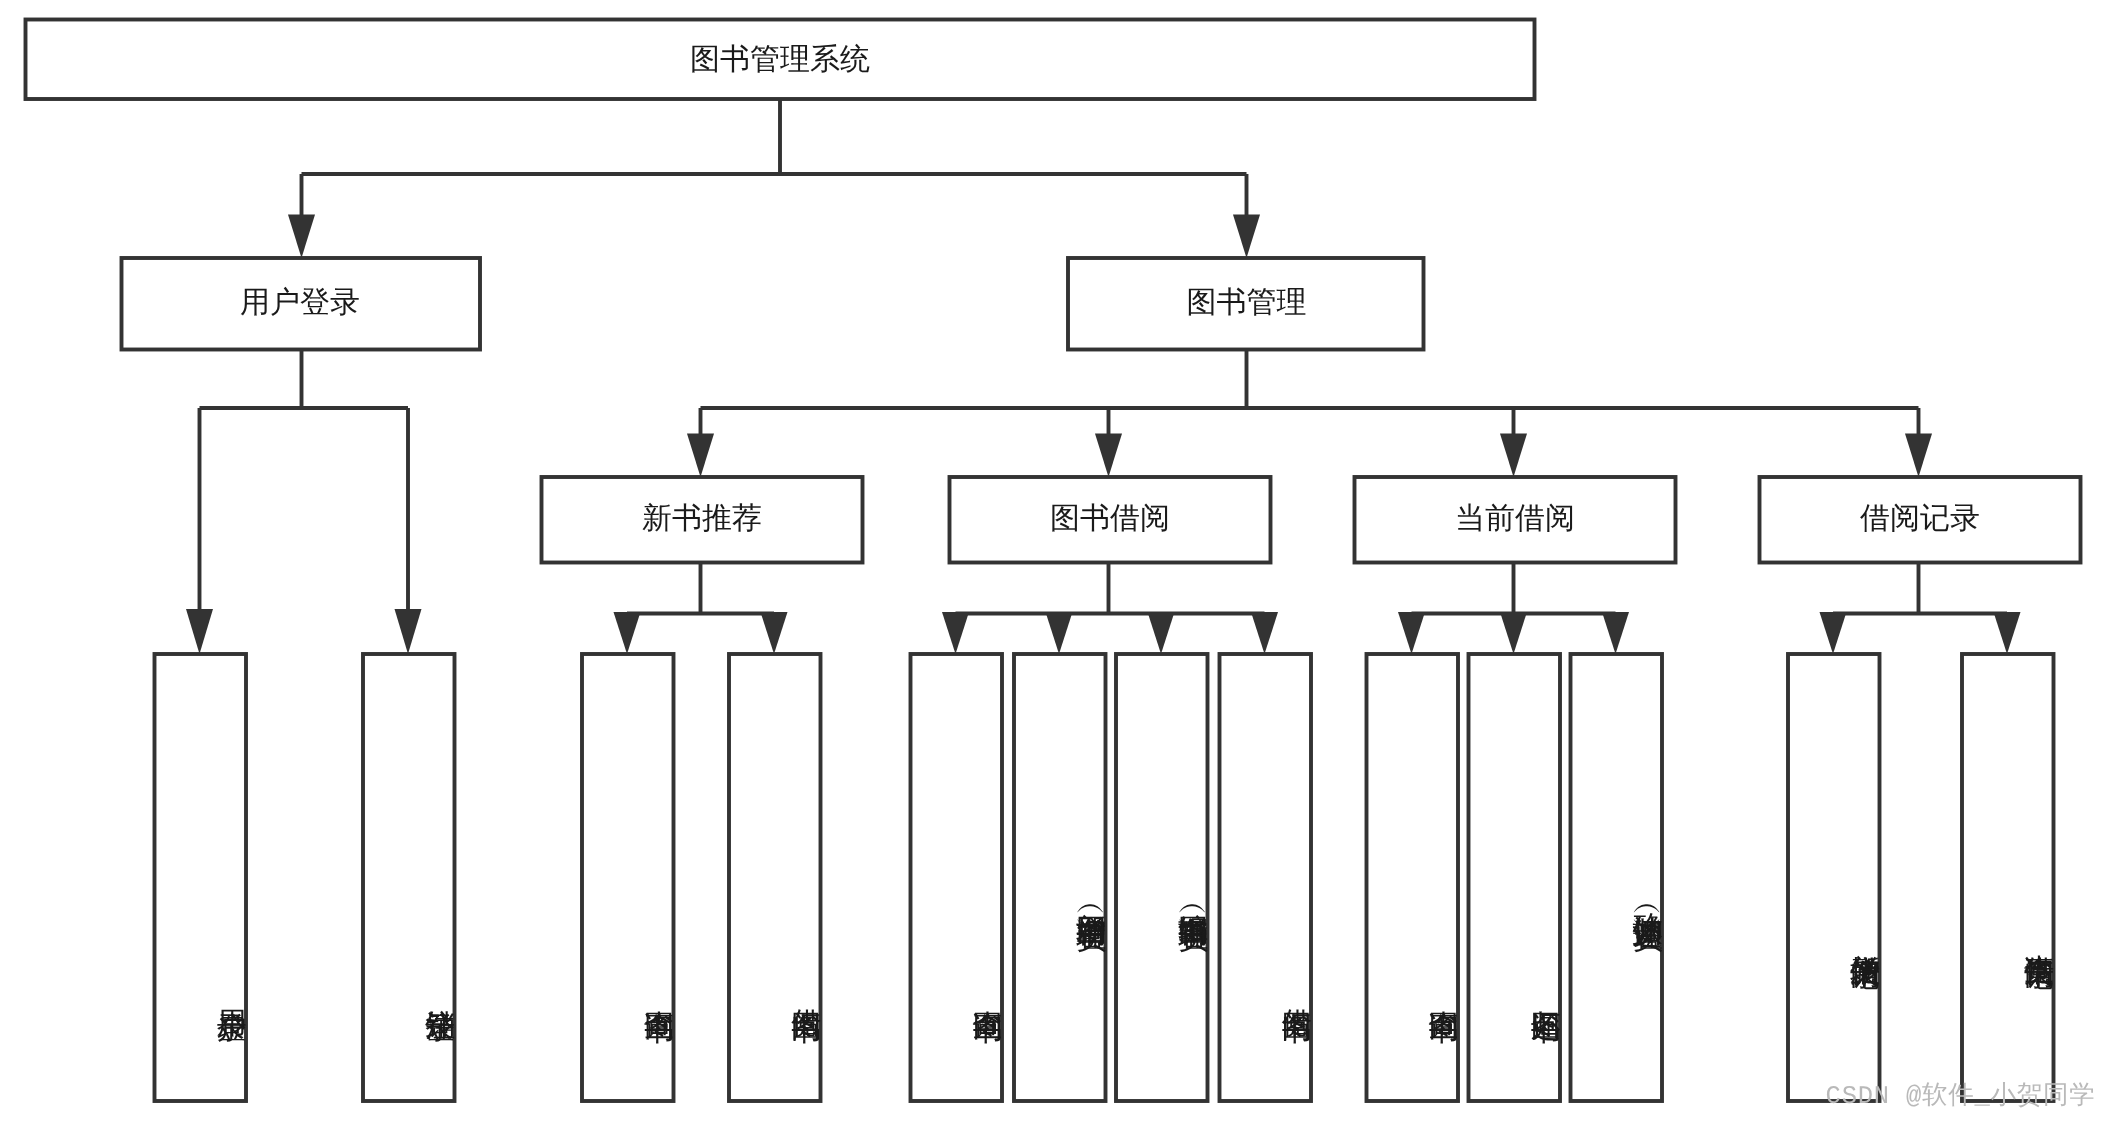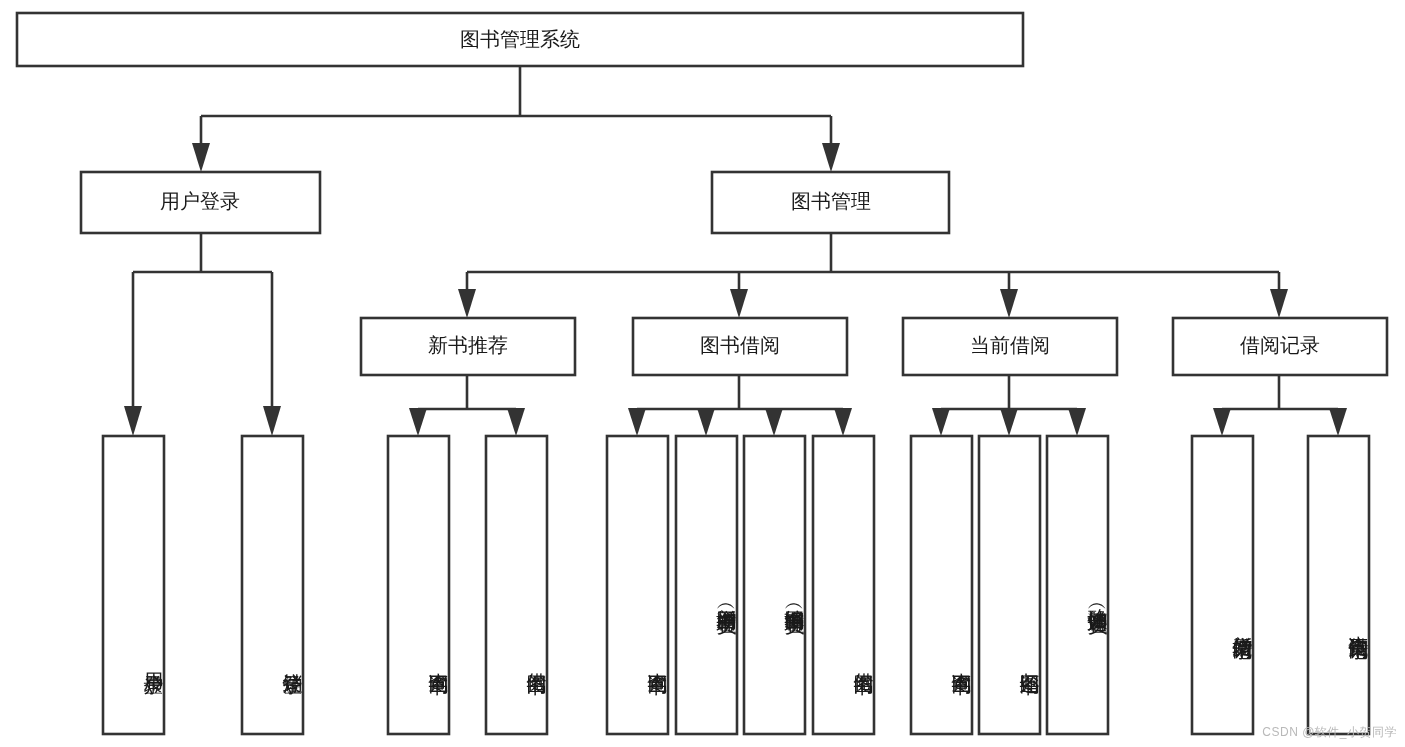--- a/index.html
+++ b/index.html
@@ -63,22 +63,22 @@
     align-items: flex-start;
     justify-content: center;
     text-align: center;
     white-space: nowrap;
     pointer-events: none;
   }
   .watermark {
     position: absolute;
     right: 8px;
     bottom: 6px;
-    font-family: Liberation Sans, sans-serif;
-    font-size: 12px;
+    font-family: Liberation Mono, monospace;
+    font-size: 17px;
     color: #b9b9b9;
     white-space: nowrap;
     letter-spacing: 0.5px;
   }
 </style>
 </head>
 <body>
 
 <div id="diagram-root">
 

